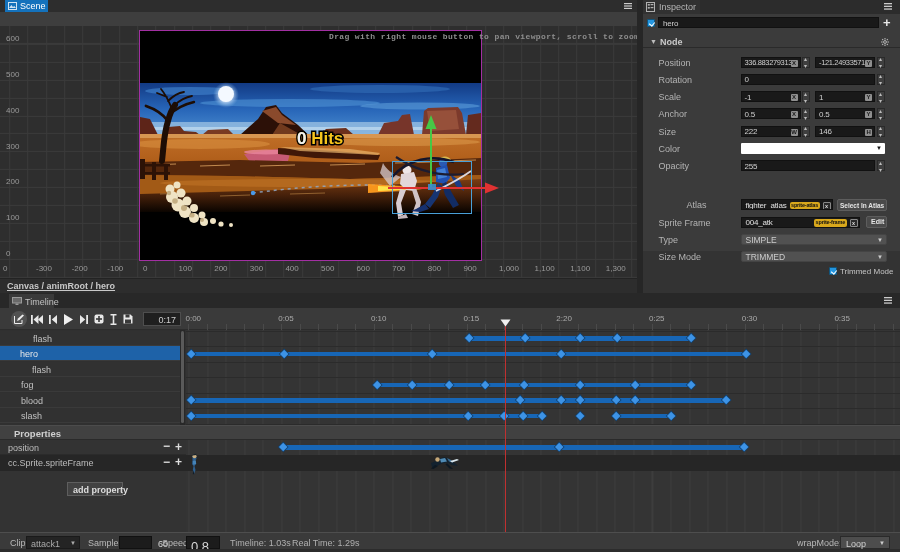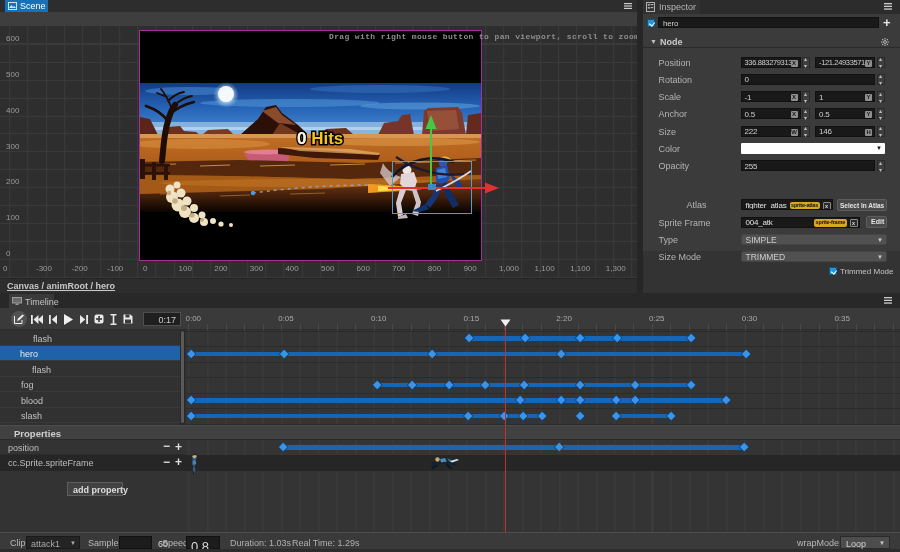--- a/index.html
+++ b/index.html
@@ -641,21 +641,21 @@
       <span class="abs" style="right:3px;top:3px;color:#aaa;font-size:6px;">▼</span>
     </div>
     <span class="abs" style="left:88px;top:5px;color:#b8b8b8;font-size:9px;">Sample</span>
     <div class="abs" style="left:119px;top:3.5px;width:33px;height:13px;background:#1c1c1c;border:1px solid #111;">
       <span class="abs" style="left:4px;top:1.5px;color:#d8d8d8;font-size:9px;margin-left:34px;">60</span>
     </div>
     <span class="abs" style="left:162px;top:5px;color:#b8b8b8;font-size:9px;">Speed</span>
     <div class="abs" style="left:186px;top:3.5px;width:34px;height:13px;background:#1c1c1c;border:1px solid #111;">
       <span class="abs" style="left:4px;top:1.5px;color:#d8d8d8;font-size:13px;">0.8</span>
     </div>
-    <span class="abs" style="left:230px;top:5px;color:#b0b0b0;font-size:9px;">Duration: 1.03s</span>
+    <span class="abs" style="left:230px;top:5px;color:#b0b0b0;font-size:9px;">Timeline: 1.03s</span>
     <span class="abs" style="left:292px;top:5px;color:#b0b0b0;font-size:9px;">Real Time: 1.29s</span>
     <span class="abs" style="left:797px;top:5px;color:#b8b8b8;font-size:9px;">wrapMode:</span>
     <div class="abs" style="left:840px;top:3.5px;width:50px;height:13px;background:#4d4d4d;border:1px solid #2a2a2a;">
       <span class="abs" style="left:5px;top:1.5px;color:#d0d0d0;font-size:9px;">Loop</span>
       <span class="abs" style="right:4px;top:3px;color:#ccc;font-size:6px;">▼</span>
     </div>
     <div class="abs" style="left:0;top:16.5px;width:900px;height:4px;background:#2c2c2c;"></div>
   </div>
 </div>
 

